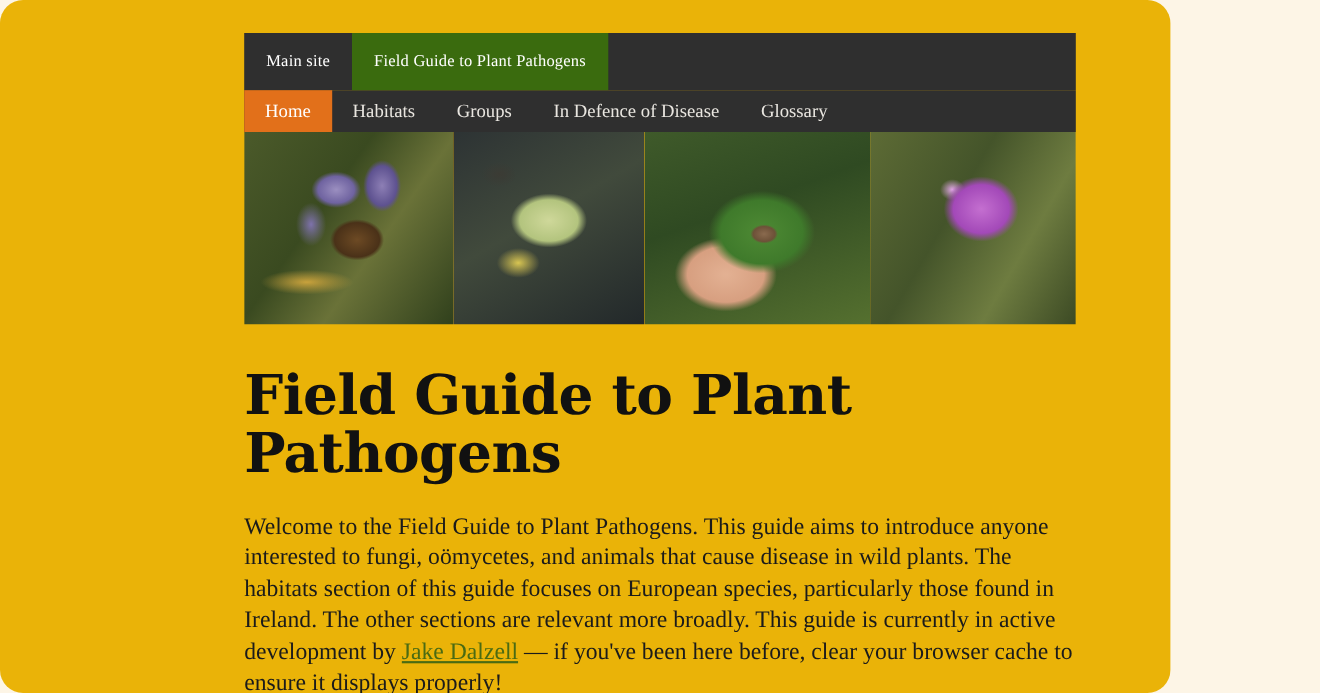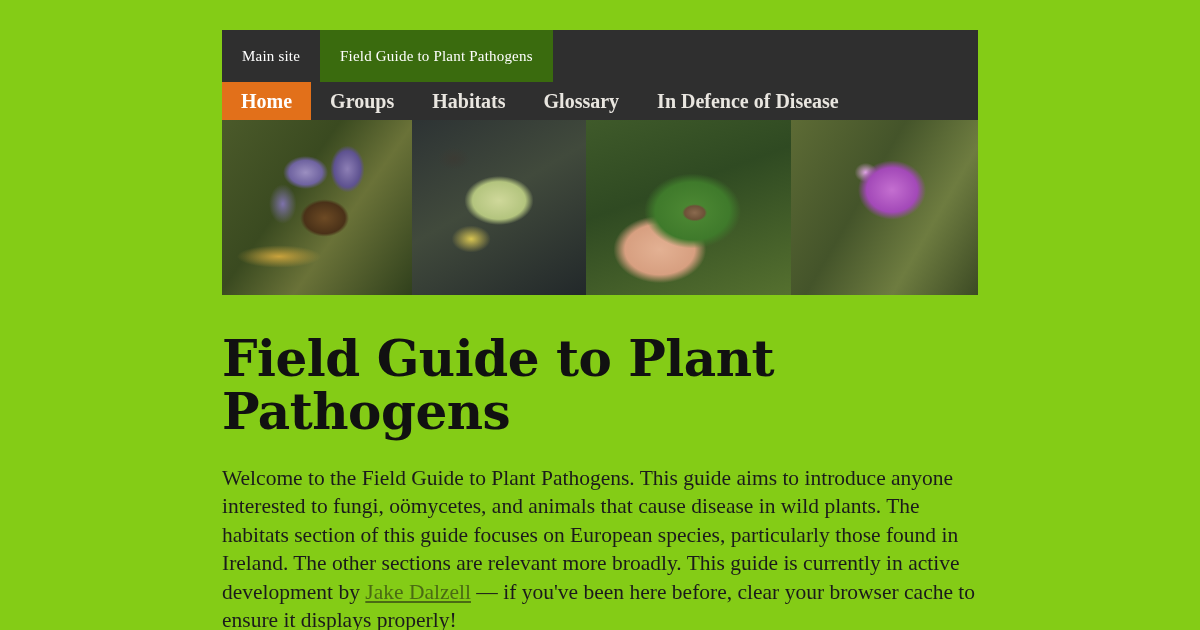--- a/index.html
+++ b/index.html
@@ -8,23 +8,24 @@
   }
   body {
     width: 1200px;
     height: 630px;
     overflow: hidden;
     background: #fdf5e6;
     font-family: "Liberation Serif", serif;
   }
   .page {
     position: relative;
-    width: 1200px;
+    width: 1064px;
     height: 630px;
-    background: #84cc16;
+    background: #eab308;
+    border-radius: 21px;
   }
   .content-wrap {
     position: absolute;
     left: 222px;
     top: 30px;
     width: 756px;
   }
 
   
   .topbar {
@@ -53,24 +54,23 @@
     height: 38px;
     display: flex;
     align-items: stretch;
   }
   .secondbar-item {
     display: flex;
     align-items: center;
     padding: 0 19px;
     color: #e9e6e0;
     font-family: "Liberation Serif", serif;
-    font-size: 20px;
+    font-size: 17px;
     white-space: nowrap;
     cursor: pointer;
-    font-weight: bold;
   }
   .secondbar-item.active {
     background: #e2701a;
     color: #ffffff;
   }
 
   
   .banner {
     display: flex;
     height: 175px;
@@ -159,30 +159,30 @@
       <div class="topbar-item active">
         <span>Field Guide to Plant Pathogens</span>
       </div>
     </nav>
 
     <nav class="secondbar">
       <div class="secondbar-item active">
         <span>Home</span>
       </div>
       <div class="secondbar-item">
+        <span>Habitats</span>
+      </div>
+      <div class="secondbar-item">
         <span>Groups</span>
       </div>
       <div class="secondbar-item">
-        <span>Habitats</span>
+        <span>In Defence of Disease</span>
       </div>
       <div class="secondbar-item">
         <span>Glossary</span>
-      </div>
-      <div class="secondbar-item">
-        <span>In Defence of Disease</span>
       </div>
     </nav>
 
     <div class="banner">
       <div class="banner-cell cell1">
         <div class="photo1"></div>
       </div>
       <div class="banner-cell cell2">
         <div class="photo2"></div>
       </div>

